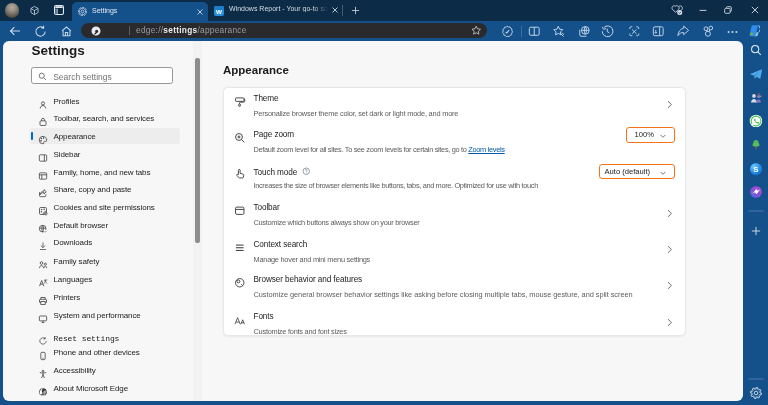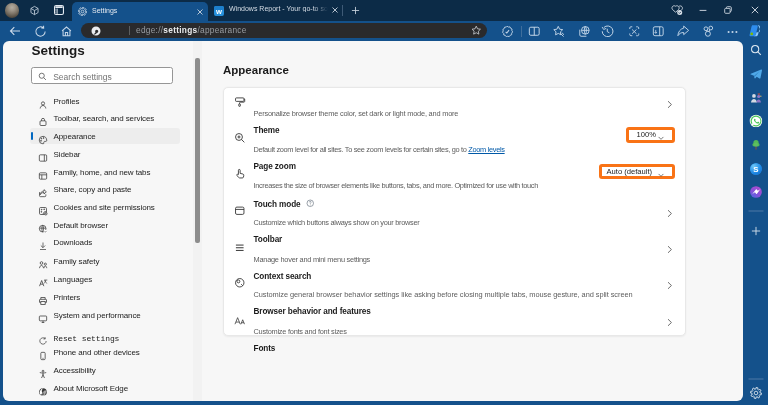--- a/index.html
+++ b/index.html
@@ -23,24 +23,24 @@
   .navitem.sel { background:#EDEDED; border-radius:3px; width:150px; }
   .navitem.sel:before { content:""; position:absolute; left:0.5px; top:4px; width:2px; height:8px; background:#0067C0; border-radius:2px; }
   
   #sbtrack { position:absolute; left:190px; top:0; width:9px; height:360px; background:#F2F2F2; }
   #sbthumb { position:absolute; left:2px; top:17px; width:4.5px; height:185px; background:#8D8D8D; border-radius:2px; }
   
   #main-h { position:absolute; left:220px; top:22.5px; font-size:11.5px; font-weight:bold; color:#1B1B1B; }
   #card { position:absolute; left:219.5px; top:46px; width:463px; height:249px; background:#fff; border:1px solid #E8E8E8; border-radius:5px; box-shadow:0 0.5px 2px rgba(0,0,0,0.06); }
   .row { position:absolute; left:0; width:100%; }
   .row .ricon { position:absolute; left:10.5px; top:-5.2px; width:11.5px; height:11.5px; }
-  .row .rtitle { position:absolute; left:30px; top:-4.8px; font-size:8.2px; letter-spacing:-0.1px; font-weight:bold; color:#1B1B1B; white-space:nowrap;margin-top:32px; }
+  .row .rtitle { position:absolute; left:30px; top:-4.8px; font-size:8.2px; letter-spacing:-0.1px; font-weight:normal; color:#1B1B1B; white-space:nowrap; }
   .row .rdesc { position:absolute; left:30px; top:10.2px; font-size:7.4px; letter-spacing:-0.05px; color:#5C5C5C; white-space:nowrap; }
   .chev { position:absolute; right:11px; top:-4px; width:9px; height:9px; }
-  .drop { position:absolute; border:3px solid #f97316; border-radius:3px; background:#fff; height:15.5px; font-size:7.6px; color:#1B1B1B; display:flex; align-items:center; }
+  .drop { position:absolute; border:1px solid #f97316; border-radius:3px; background:#fff; height:15.5px; font-size:7.6px; color:#1B1B1B; display:flex; align-items:center; }
   
   #sidebar { position:absolute; left:743px; top:0; width:25px; height:364px; }
   .sbi { position:absolute; left:50%; transform:translate(-50%,-50%); }
 </style>
 </head>
 <body>
 
 <div id="titlebar">
 
   <div class="abs" style="left:4.7px;top:3.1px;width:14.6px;height:14.6px;border-radius:50%;background:radial-gradient(circle at 50% 30%, #b3ada1 0%, #9e9588 25%, #7d7467 50%, #564e43 75%, #3a342c 100%);"></div>

